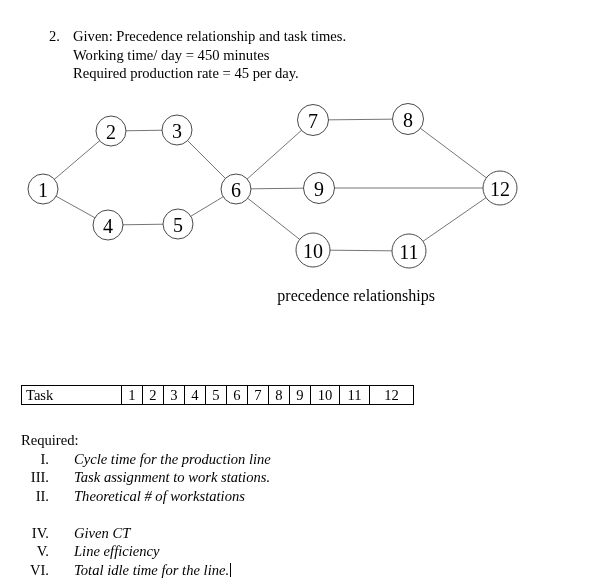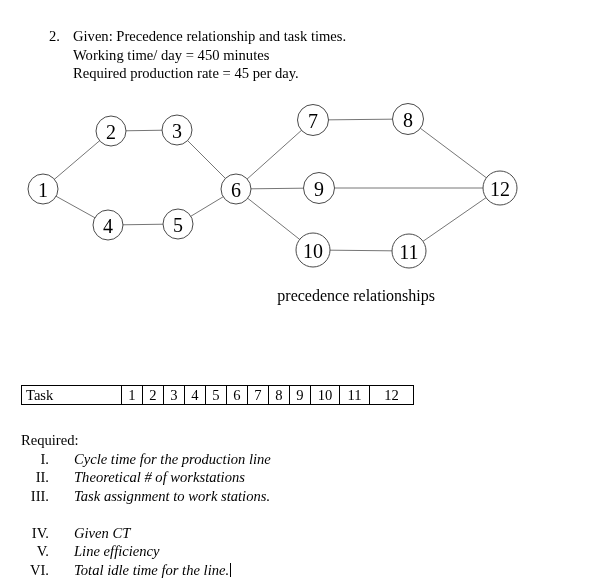--- a/index.html
+++ b/index.html
@@ -138,26 +138,26 @@
   </table>
 
 <div class="abs required-block">
   <div>Required:</div>
 
   <div class="req-row">
     <span class="req-num">I.</span>
     <span class="req-text">Cycle time for the production line</span>
   </div>
   <div class="req-row">
+    <span class="req-num">III.</span>
+    <span class="req-text">Task assignment to work stations.</span>
+  </div>
+  <div class="req-row">
     <span class="req-num">II.</span>
     <span class="req-text">Theoretical # of workstations</span>
-  </div>
-  <div class="req-row">
-    <span class="req-num">III.</span>
-    <span class="req-text">Task assignment to work stations.</span>
   </div>
   <div class="req-row">
     <span class="req-num"></span>
   </div>
   <div class="req-row">
     <span class="req-num">IV.</span>
     <span class="req-text">Given CT</span>
   </div>
   <div class="req-row">
     <span class="req-num">V.</span>

